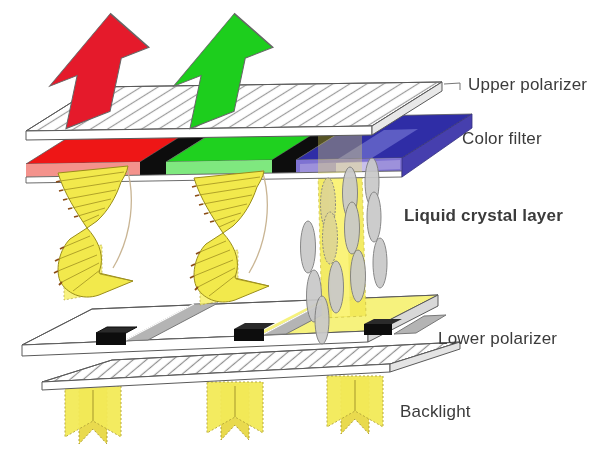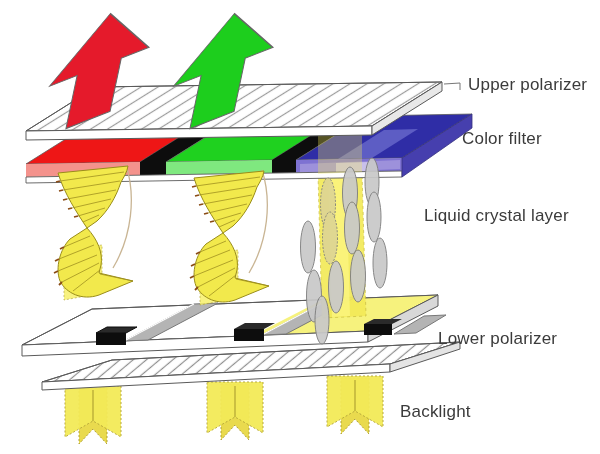--- a/index.html
+++ b/index.html
@@ -129,16 +129,16 @@
     <polygon points="372,126 442,82 442,91 372,135" fill="#e8e8e8" stroke="#5a5a5a" stroke-width="1"></polygon>
     <path d="M444,84 L460,83 L460,90" fill="none" stroke="#777777" stroke-width="1"></path>
   </g>
 
   <polygon points="0,-112 54,-56 24,-56 24,0 -24,0 -24,-56 -54,-56" transform="matrix(0.92,-0.36,-0.20,0.95,88,120)" stroke="#666666" stroke-width="1.2" fill="#e51a2b"></polygon>
   <polygon points="0,-112 54,-56 24,-56 24,0 -24,0 -24,-56 -54,-56" transform="matrix(0.92,-0.36,-0.20,0.95,212,120)" stroke="#666666" stroke-width="1.2" fill="#1dce1d"></polygon>
 </svg>
 
   <div class="lbl" style="left:468px;top:76px;">Upper polarizer</div>
   <div class="lbl" style="left:452px;top:130px;margin-left:10px;">Color filter</div>
-  <div class="lbl" style="left:424px;top:207px;">Liquid crystal layer</div>
+  <div class="lbl" style="left:404px;top:207px;font-weight:bold;">Liquid crystal layer</div>
   <div class="lbl" style="left:400px;top:403px;">Backlight</div>
   <div class="lbl" style="left:438px;top:330px;">Lower polarizer</div>
 </div>
 
 </body></html>

